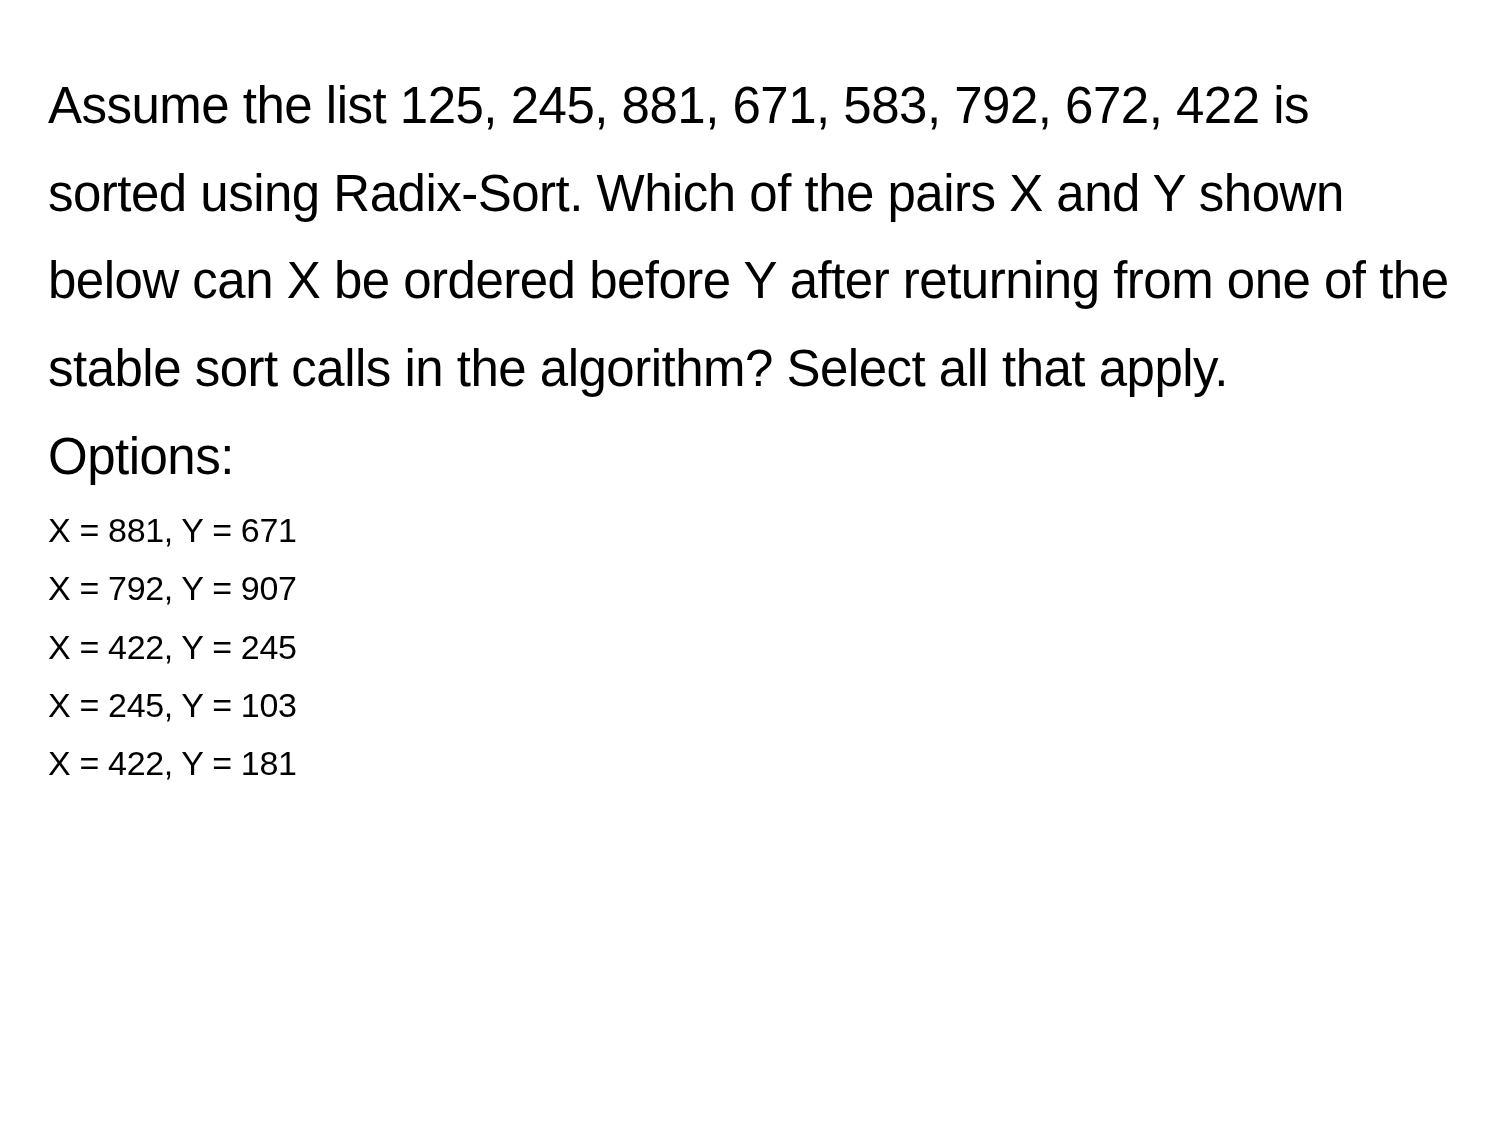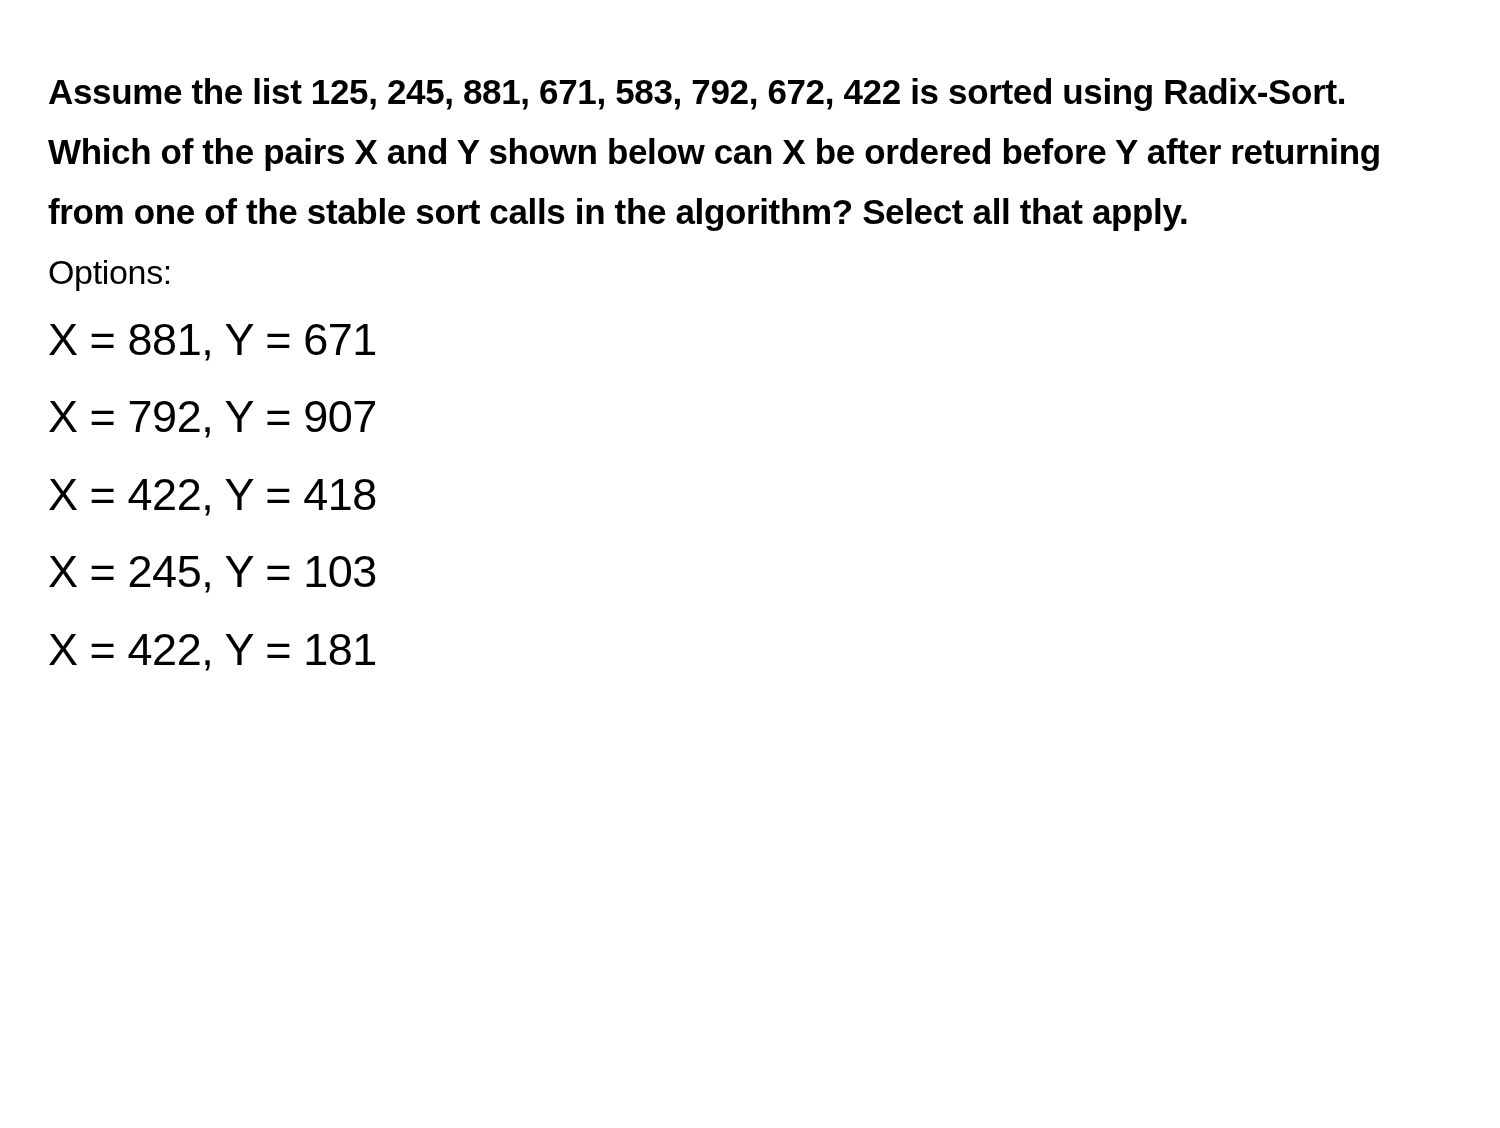--- a/index.html
+++ b/index.html
@@ -9,40 +9,40 @@
     }
     body {
       width: 1500px;
       height: 1128px;
       background: #ffffff;
       font-family: -apple-system, BlinkMacSystemFont, "Segoe UI", Helvetica, Arial, sans-serif;
       color: #000000;
       padding: 62px 48px 48px 48px;
     }
     .question-text {
-      font-size: 35px;
+      font-size: 51px;
       line-height: 1.72;
       letter-spacing: -0.01em;
-      font-weight: 700;
+      font-weight: 400;
     }
     .options-label {
-      font-size: 34px;
+      font-size: 51px;
       line-height: 1.72;
       letter-spacing: -0.01em;
       font-weight: 400;
     }
     .option-item {
-      font-size: 45px;
+      font-size: 34px;
       line-height: 1.72;
       letter-spacing: -0.01em;
       font-weight: 400;
     }
   </style>
 </head>
 <body>
 
 <div class="question-text">Assume the list 125, 245, 881, 671, 583, 792, 672, 422 is sorted using Radix-Sort. Which of the pairs X and Y shown below can X be ordered before Y after returning from one of the stable sort calls in the algorithm? Select all that apply.</div>
 <div class="options-label">Options:</div>
 <div class="option-item">X = 881, Y = 671</div>
 <div class="option-item">X = 792, Y = 907</div>
-<div class="option-item">X = 422, Y = 418</div>
+<div class="option-item">X = 422, Y = 245</div>
 <div class="option-item">X = 245, Y = 103</div>
 <div class="option-item">X = 422, Y = 181</div>
 
 </body></html>

